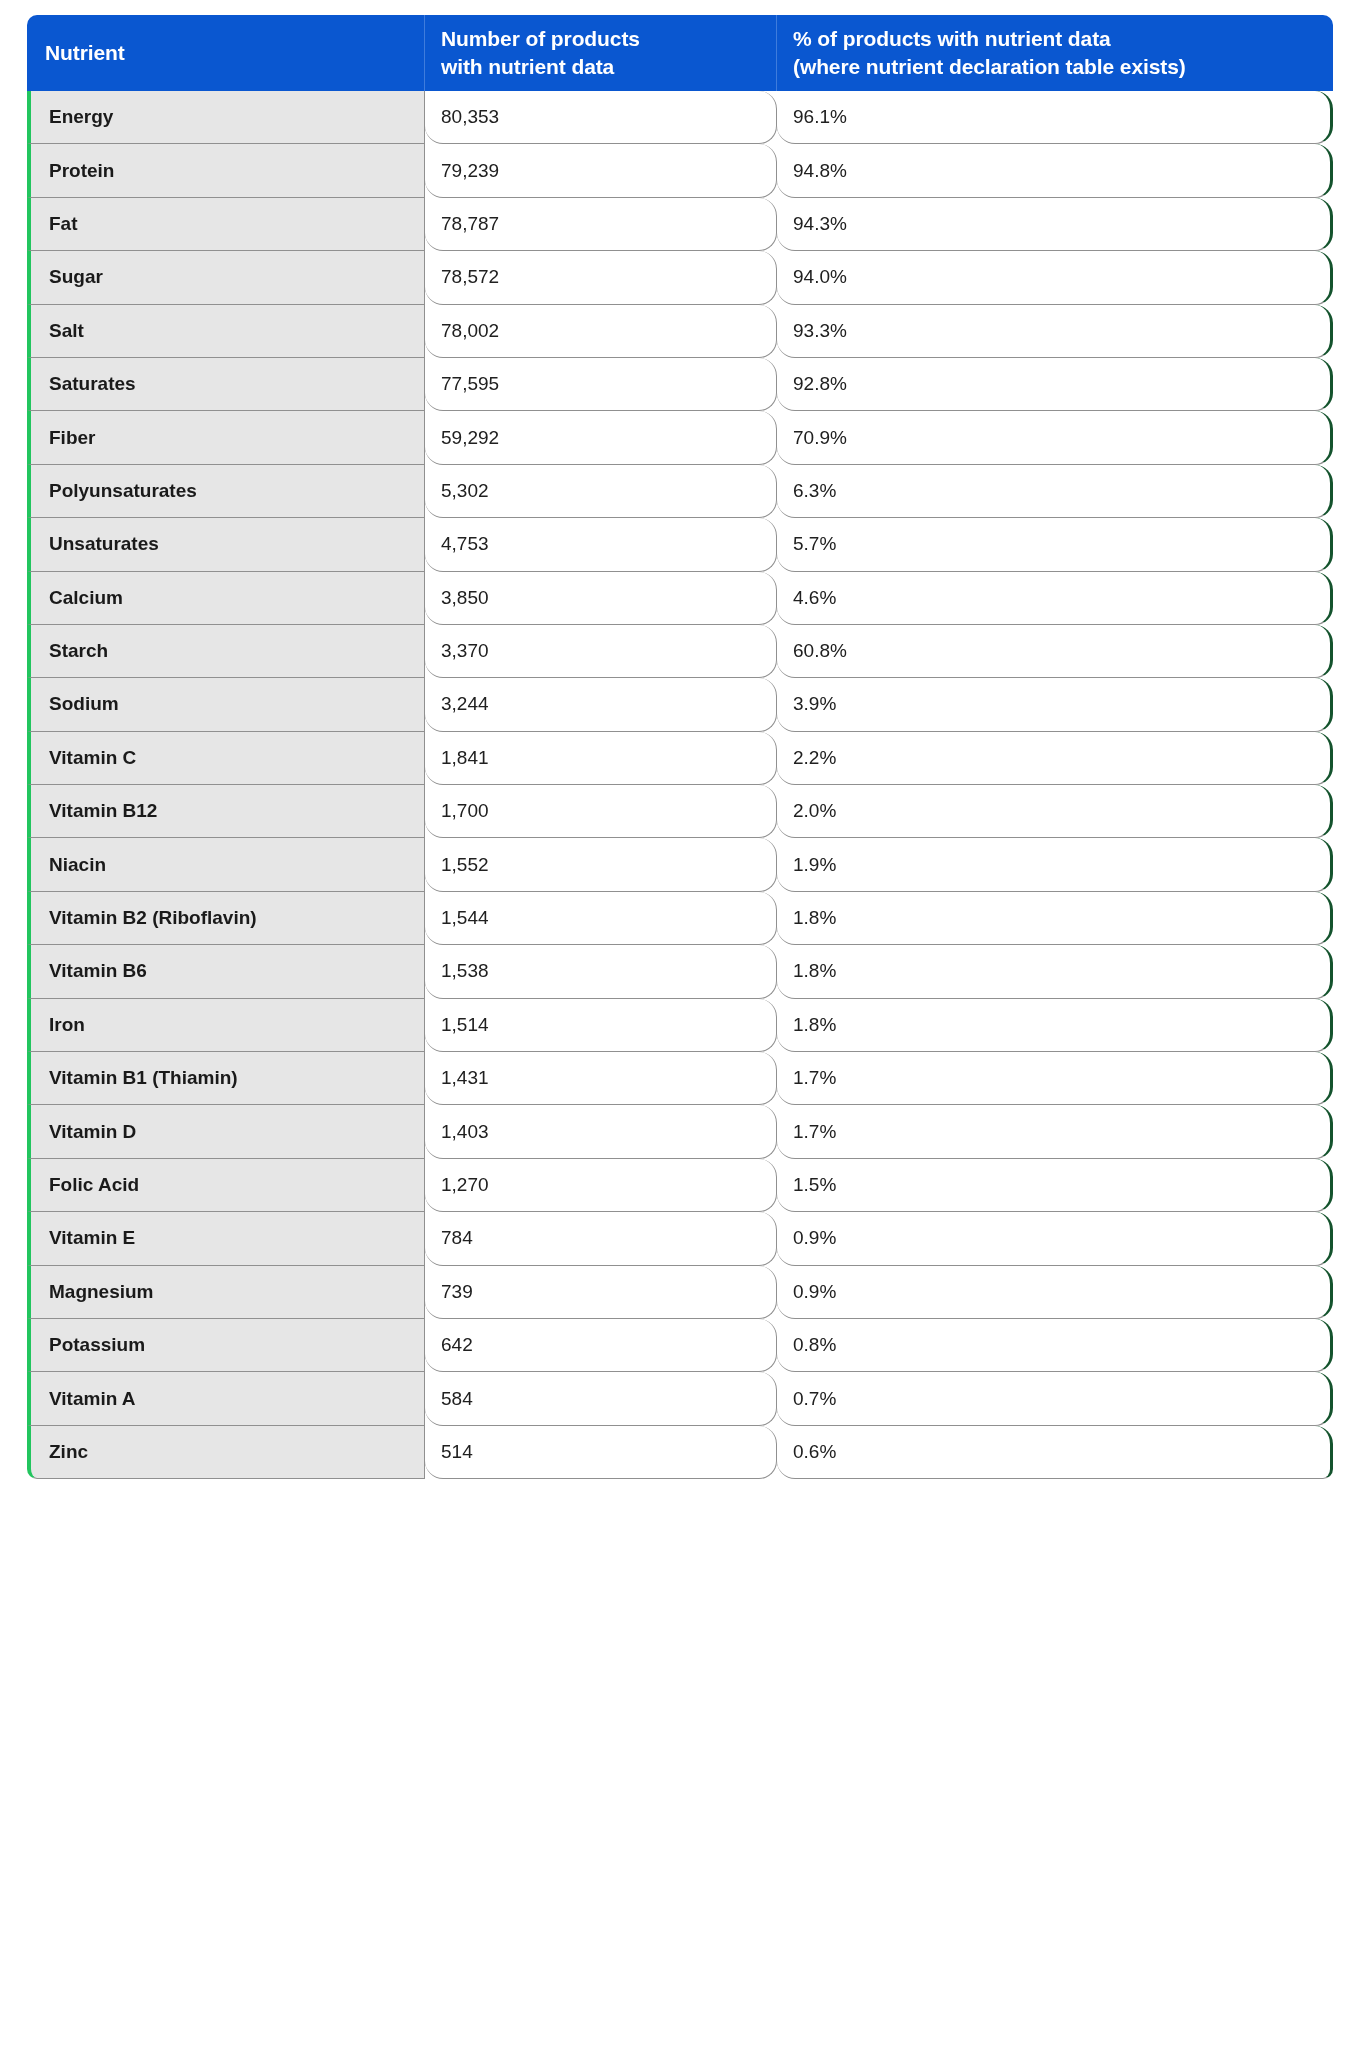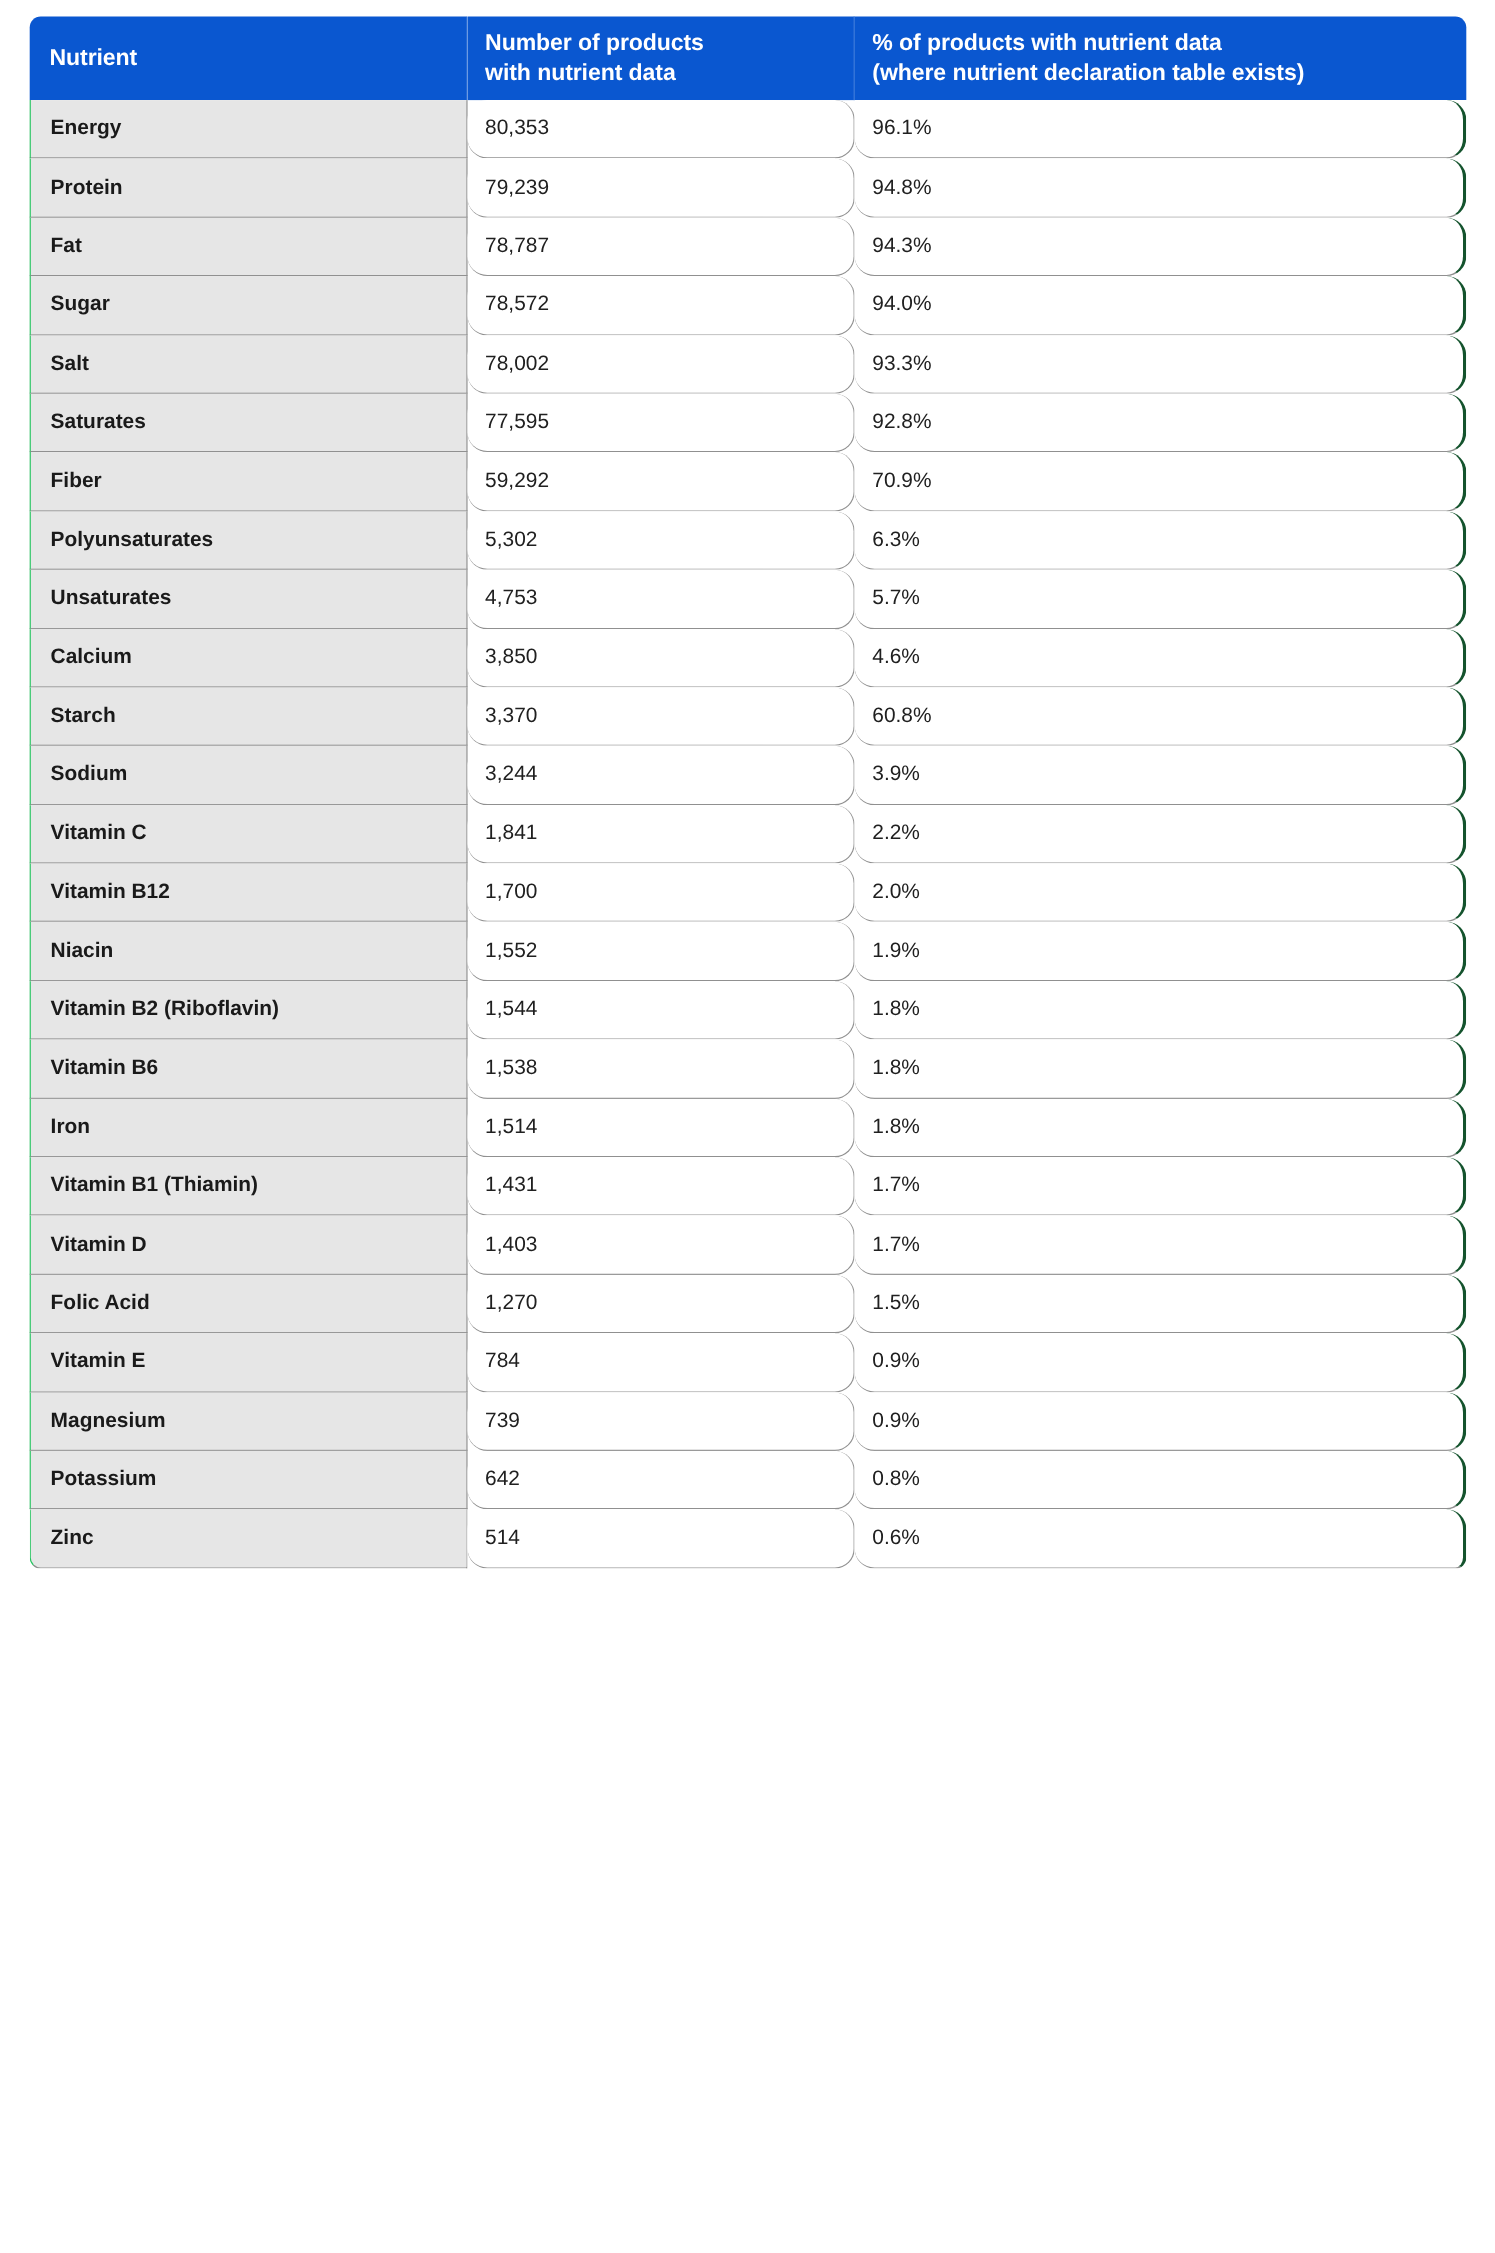--- a/index.html
+++ b/index.html
@@ -78,21 +78,21 @@
     border-right: 1px solid #909090;
     padding: 2px 16px;
     white-space: nowrap;
     overflow: hidden;
   }
 
   tbody td.cell-nutrient {
     background: #E6E6E6;
     font-weight: bold;
     color: #1a1a1a;
-    border-left: 1px solid #22c55e;
+    border-left: 4px solid #22c55e;
     padding-left: 18px;
   }
   tbody td.cell-count,
   tbody td.cell-pct {
     background: #ffffff;
     font-weight: normal;
     color: #202020;
     border-radius: 18px;
   }
   tbody td.cell-pct {
@@ -250,20 +250,25 @@
             <td class="cell-nutrient">Magnesium</td>
             <td class="cell-count">739</td>
             <td class="cell-pct">0.9%</td>
           </tr>
           <tr>
             <td class="cell-nutrient">Potassium</td>
             <td class="cell-count">642</td>
             <td class="cell-pct">0.8%</td>
           </tr>
           <tr>
+            <td class="cell-nutrient">Vitamin A</td>
+            <td class="cell-count">584</td>
+            <td class="cell-pct">0.7%</td>
+          </tr>
+          <tr>
             <td class="cell-nutrient">Zinc</td>
             <td class="cell-count">514</td>
             <td class="cell-pct">0.6%</td>
           </tr>
         </tbody>
     </table>
   </div>
 </div>
 
 </body></html>

